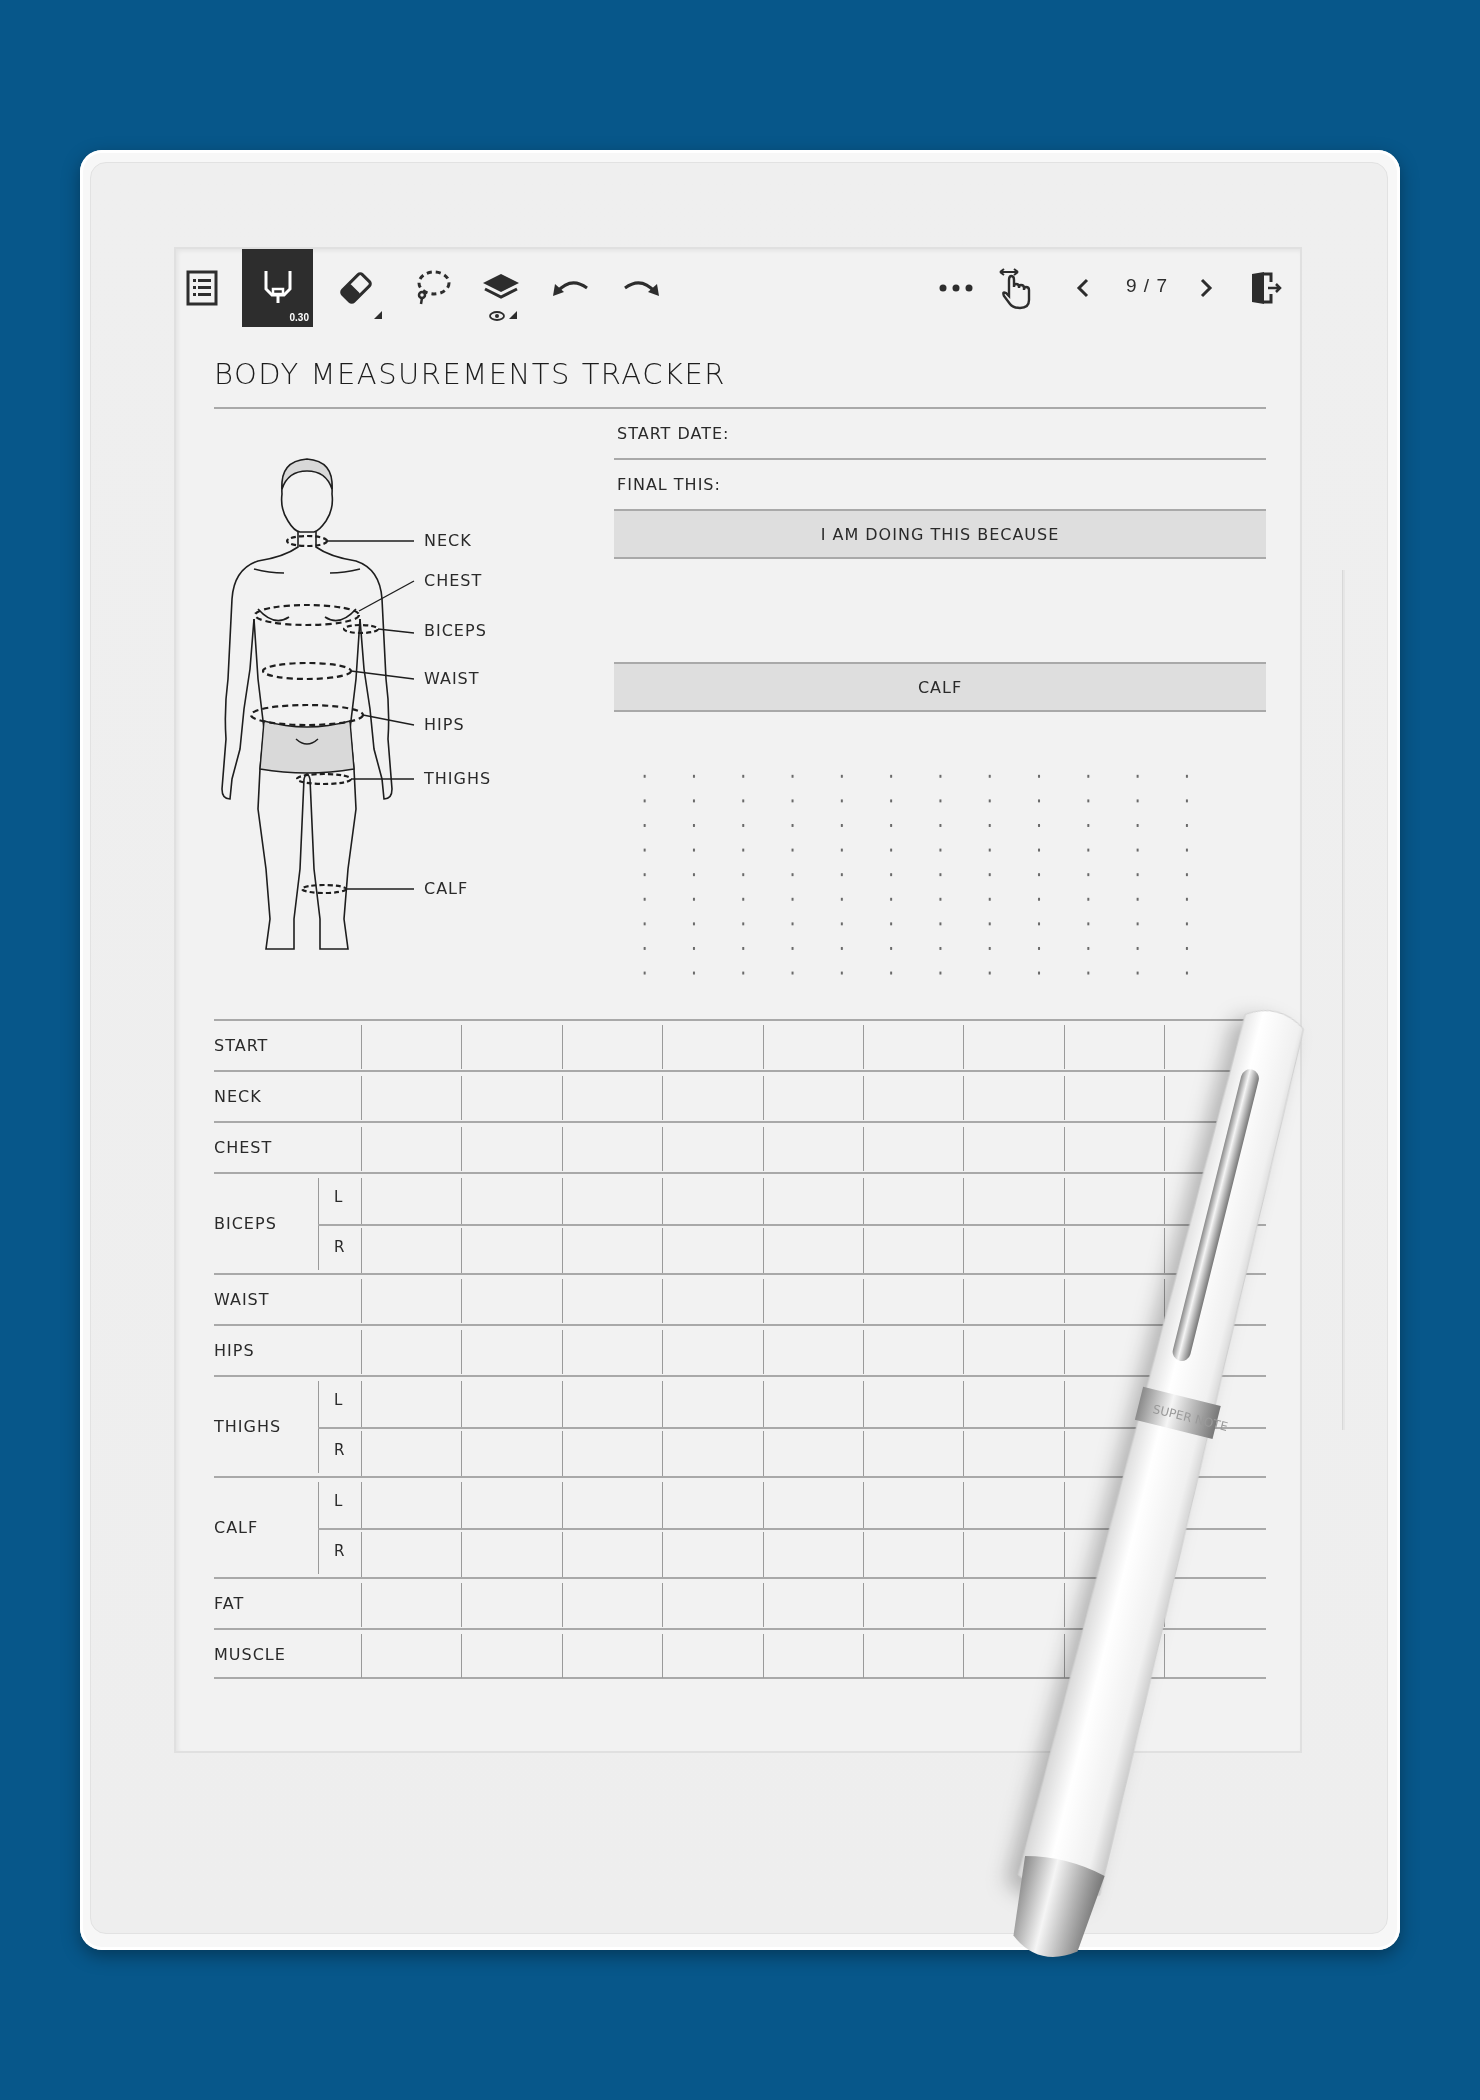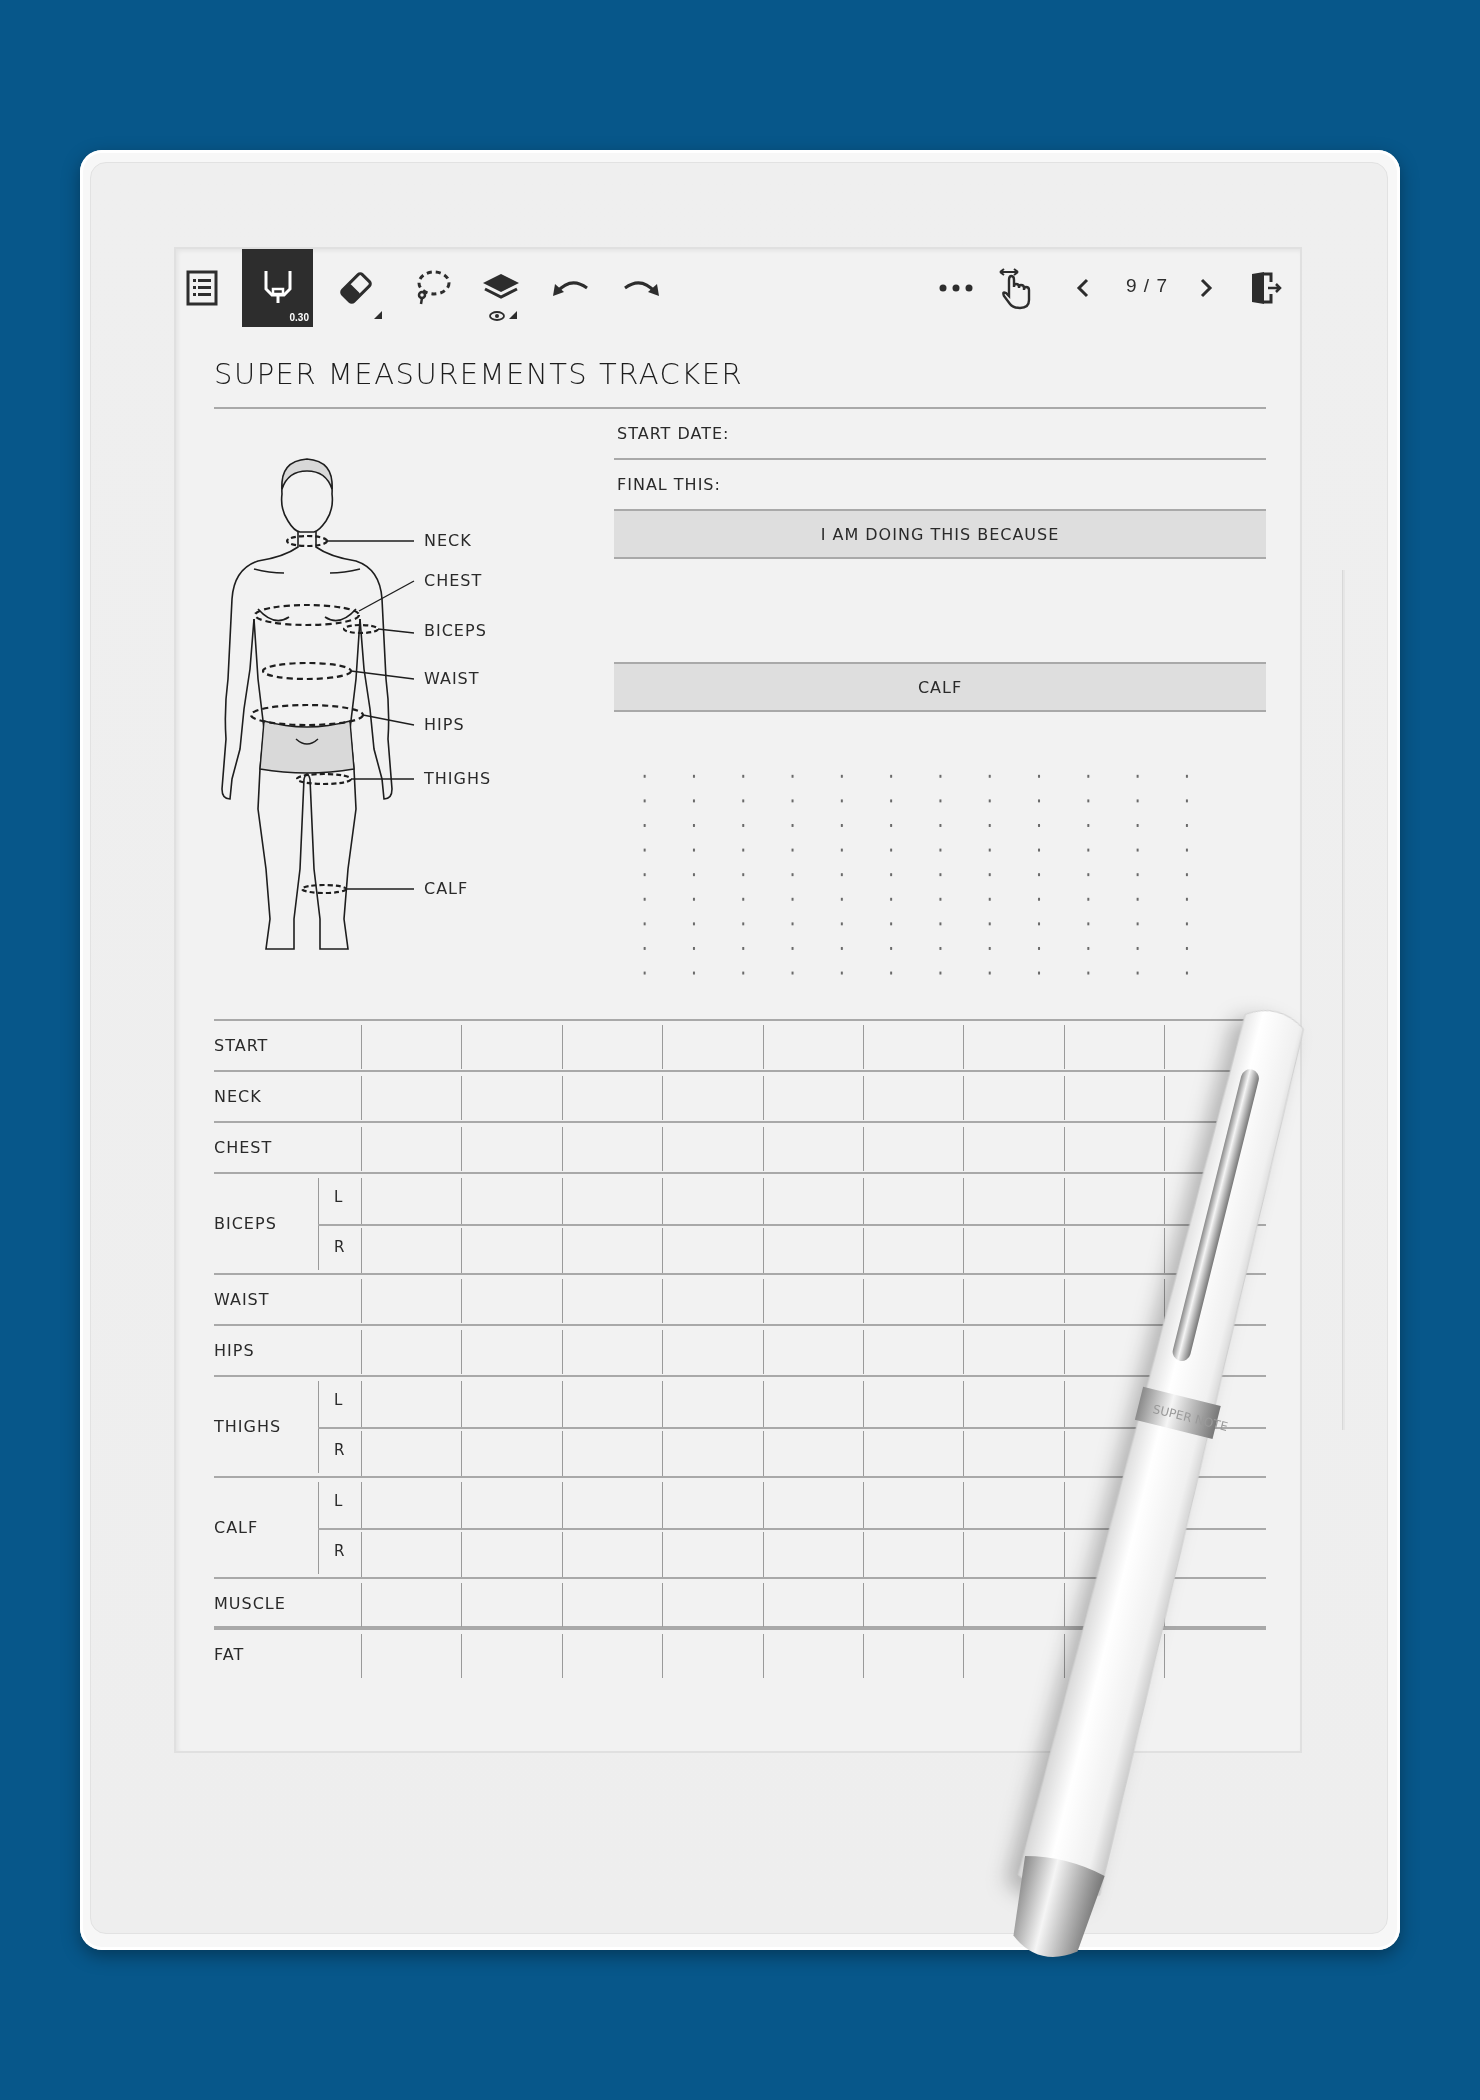--- a/index.html
+++ b/index.html
@@ -157,21 +157,21 @@
     </div>
     <div class="tb" style="left:1070px;width:40px;">
       <svg width="32" height="36" viewBox="0 0 32 36">
         <path d="M2 4 L14 2 V34 L2 32 Z" fill="#2d2d2d"></path>
         <path d="M14 4 H21 V12 M21 24 V32 H14" fill="none" stroke="#2d2d2d" stroke-width="3"></path>
         <path d="M18 18 H30 M26 14 L30 18 L26 22" fill="none" stroke="#2d2d2d" stroke-width="2.5"></path>
       </svg>
     </div>
   </div>
 
-  <div class="title">SUPER MEASUREMENTS TRACKER</div>
+  <div class="title">BODY MEASUREMENTS TRACKER</div>
   <div class="rule" style="left:38px;top:158px;width:1052px;"></div>
 
   <div class="lbl" style="left:441px;top:175px;">START DATE:</div>
   <div class="rule" style="left:438px;top:209px;width:652px;"></div>
   <div class="lbl" style="left:441px;top:226px;">FINAL THIS:</div>
 
   <div class="band" style="top:260px;">I AM DOING THIS BECAUSE</div>
   <div style="position:absolute;left:438px;top:312px;width:652px;height:98px;"></div>
   <div class="band" style="top:413px;">CALF</div>
   <div class="dots"></div>
@@ -453,43 +453,43 @@
         <div style="position: absolute; left: 750px; top: 54px; width: 99px; height: 46px;"></div>
         <div class="vline" style="left: 850px; top: 54px; height: 46px;"></div>
         <div style="position: absolute; left: 851px; top: 54px; width: 98px; height: 46px;"></div>
         <div class="vline" style="left: 950px; top: 54px; height: 46px;"></div>
         <div style="position: absolute; left: 951px; top: 54px; width: 100px; height: 46px;"></div>
         <div class="vline" style="left: 104px; top: 4px; height: 92px;"></div>
         <div class="hsub" style="top: 50px;"></div>
         <span class="lr" style="top: 14px;">L</span>
         <span class="lr" style="top: 64px;">R</span>
       </div>
+      <div class="trow">
+        <span class="rlabel" style="top: 14.5px;">FAT</span>
+        <div class="vline" style="left: 147px; top: 4px; height: 44px;"></div>
+        <div style="position: absolute; left: 148px; top: 4px; width: 98px; height: 44px;"></div>
+        <div class="vline" style="left: 247px; top: 4px; height: 44px;"></div>
+        <div style="position: absolute; left: 248px; top: 4px; width: 99px; height: 44px;"></div>
+        <div class="vline" style="left: 348px; top: 4px; height: 44px;"></div>
+        <div style="position: absolute; left: 349px; top: 4px; width: 98px; height: 44px;"></div>
+        <div class="vline" style="left: 448px; top: 4px; height: 44px;"></div>
+        <div style="position: absolute; left: 449px; top: 4px; width: 99px; height: 44px;"></div>
+        <div class="vline" style="left: 549px; top: 4px; height: 44px;"></div>
+        <div style="position: absolute; left: 550px; top: 4px; width: 98px; height: 44px;"></div>
+        <div class="vline" style="left: 649px; top: 4px; height: 44px;"></div>
+        <div style="position: absolute; left: 650px; top: 4px; width: 98px; height: 44px;"></div>
+        <div class="vline" style="left: 749px; top: 4px; height: 44px;"></div>
+        <div style="position: absolute; left: 750px; top: 4px; width: 99px; height: 44px;"></div>
+        <div class="vline" style="left: 850px; top: 4px; height: 44px;"></div>
+        <div style="position: absolute; left: 851px; top: 4px; width: 98px; height: 44px;"></div>
+        <div class="vline" style="left: 950px; top: 4px; height: 44px;"></div>
+        <div style="position: absolute; left: 951px; top: 4px; width: 100px; height: 44px;"></div>
+      </div>
       <div class="trow last">
         <span class="rlabel" style="top: 14.5px;">MUSCLE</span>
-        <div class="vline" style="left: 147px; top: 4px; height: 44px;"></div>
-        <div style="position: absolute; left: 148px; top: 4px; width: 98px; height: 44px;"></div>
-        <div class="vline" style="left: 247px; top: 4px; height: 44px;"></div>
-        <div style="position: absolute; left: 248px; top: 4px; width: 99px; height: 44px;"></div>
-        <div class="vline" style="left: 348px; top: 4px; height: 44px;"></div>
-        <div style="position: absolute; left: 349px; top: 4px; width: 98px; height: 44px;"></div>
-        <div class="vline" style="left: 448px; top: 4px; height: 44px;"></div>
-        <div style="position: absolute; left: 449px; top: 4px; width: 99px; height: 44px;"></div>
-        <div class="vline" style="left: 549px; top: 4px; height: 44px;"></div>
-        <div style="position: absolute; left: 550px; top: 4px; width: 98px; height: 44px;"></div>
-        <div class="vline" style="left: 649px; top: 4px; height: 44px;"></div>
-        <div style="position: absolute; left: 650px; top: 4px; width: 98px; height: 44px;"></div>
-        <div class="vline" style="left: 749px; top: 4px; height: 44px;"></div>
-        <div style="position: absolute; left: 750px; top: 4px; width: 99px; height: 44px;"></div>
-        <div class="vline" style="left: 850px; top: 4px; height: 44px;"></div>
-        <div style="position: absolute; left: 851px; top: 4px; width: 98px; height: 44px;"></div>
-        <div class="vline" style="left: 950px; top: 4px; height: 44px;"></div>
-        <div style="position: absolute; left: 951px; top: 4px; width: 100px; height: 44px;"></div>
-      </div>
-      <div class="trow">
-        <span class="rlabel" style="top: 14.5px;">FAT</span>
         <div class="vline" style="left: 147px; top: 4px; height: 44px;"></div>
         <div style="position: absolute; left: 148px; top: 4px; width: 98px; height: 44px;"></div>
         <div class="vline" style="left: 247px; top: 4px; height: 44px;"></div>
         <div style="position: absolute; left: 248px; top: 4px; width: 99px; height: 44px;"></div>
         <div class="vline" style="left: 348px; top: 4px; height: 44px;"></div>
         <div style="position: absolute; left: 349px; top: 4px; width: 98px; height: 44px;"></div>
         <div class="vline" style="left: 448px; top: 4px; height: 44px;"></div>
         <div style="position: absolute; left: 449px; top: 4px; width: 99px; height: 44px;"></div>
         <div class="vline" style="left: 549px; top: 4px; height: 44px;"></div>
         <div style="position: absolute; left: 550px; top: 4px; width: 98px; height: 44px;"></div>

